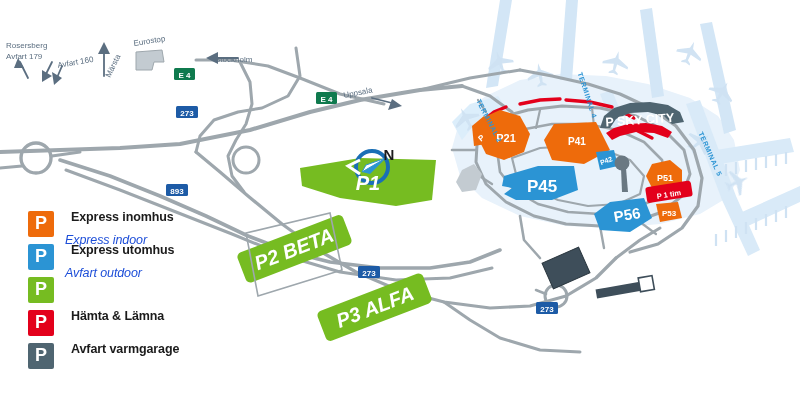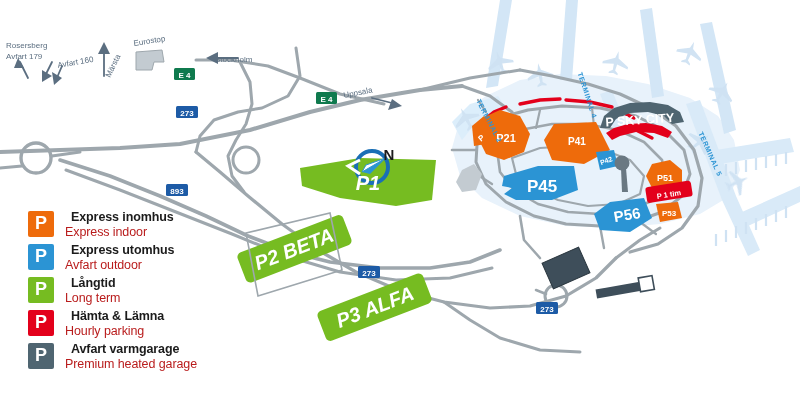--- a/index.html
+++ b/index.html
@@ -12,22 +12,22 @@
   #legend{position:absolute;left:28px;top:211px;width:230px;}
   .lg-row{display:flex;align-items:flex-start;margin-bottom:5px;height:28px;}
   .lg-chip{width:26px;height:26px;flex:0 0 26px;border-radius:2px;
            position:relative;margin-right:11px;}
   .lg-chip span{position:absolute;left:0;top:0;width:26px;height:26px;
                 line-height:25px;text-align:center;color:#fff;
                 font-weight:bold;font-size:18px;}
   .lg-txt{padding-top:0px;}
   .lg-sv{font-size:12.5px;font-weight:bold;color:#1b1b1b;line-height:13px;
          letter-spacing:-0.1px;white-space:nowrap;padding-left:6px;}
-  .lg-en{font-size:12.5px;color:#b91c1c;line-height:14px;
-         letter-spacing:-0.1px;white-space:nowrap;margin-top:1px;}
+  .lg-en{font-size:12.5px;color:#1d4ed8;line-height:14px;
+         letter-spacing:-0.1px;white-space:nowrap;margin-top:9px;font-style:italic;}
 </style>
 </head>
 <body>
 
 <div id="stage">
 
   <svg id="mapsvg" viewBox="0 0 800 400">
     <defs>
 
       <g id="plane">
@@ -338,40 +338,34 @@
       <div class="lg-txt">
         <div class="lg-sv">Express utomhus</div>
         <div class="lg-en">Avfart outdoor</div>
       </div>
     </div>
 
     <div class="lg-row">
       <div class="lg-chip" style="background:#76bc21">
         <span>P</span>
       </div>
-      <div class="lg-txt">
-        <div class="lg-sv">Långtid</div>
-        <div class="lg-en">Long term</div>
-      </div>
     </div>
 
     <div class="lg-row">
       <div class="lg-chip" style="background:#e3001b">
         <span>P</span>
       </div>
       <div class="lg-txt">
         <div class="lg-sv">Hämta &amp; Lämna</div>
-        <div class="lg-en">Hourly parking</div>
       </div>
     </div>
 
     <div class="lg-row">
       <div class="lg-chip" style="background:#4f6571">
         <span>P</span>
       </div>
       <div class="lg-txt">
         <div class="lg-sv">Avfart varmgarage</div>
-        <div class="lg-en">Premium heated garage</div>
       </div>
     </div>
 
   </div>
 </div>
 
 </body></html>

